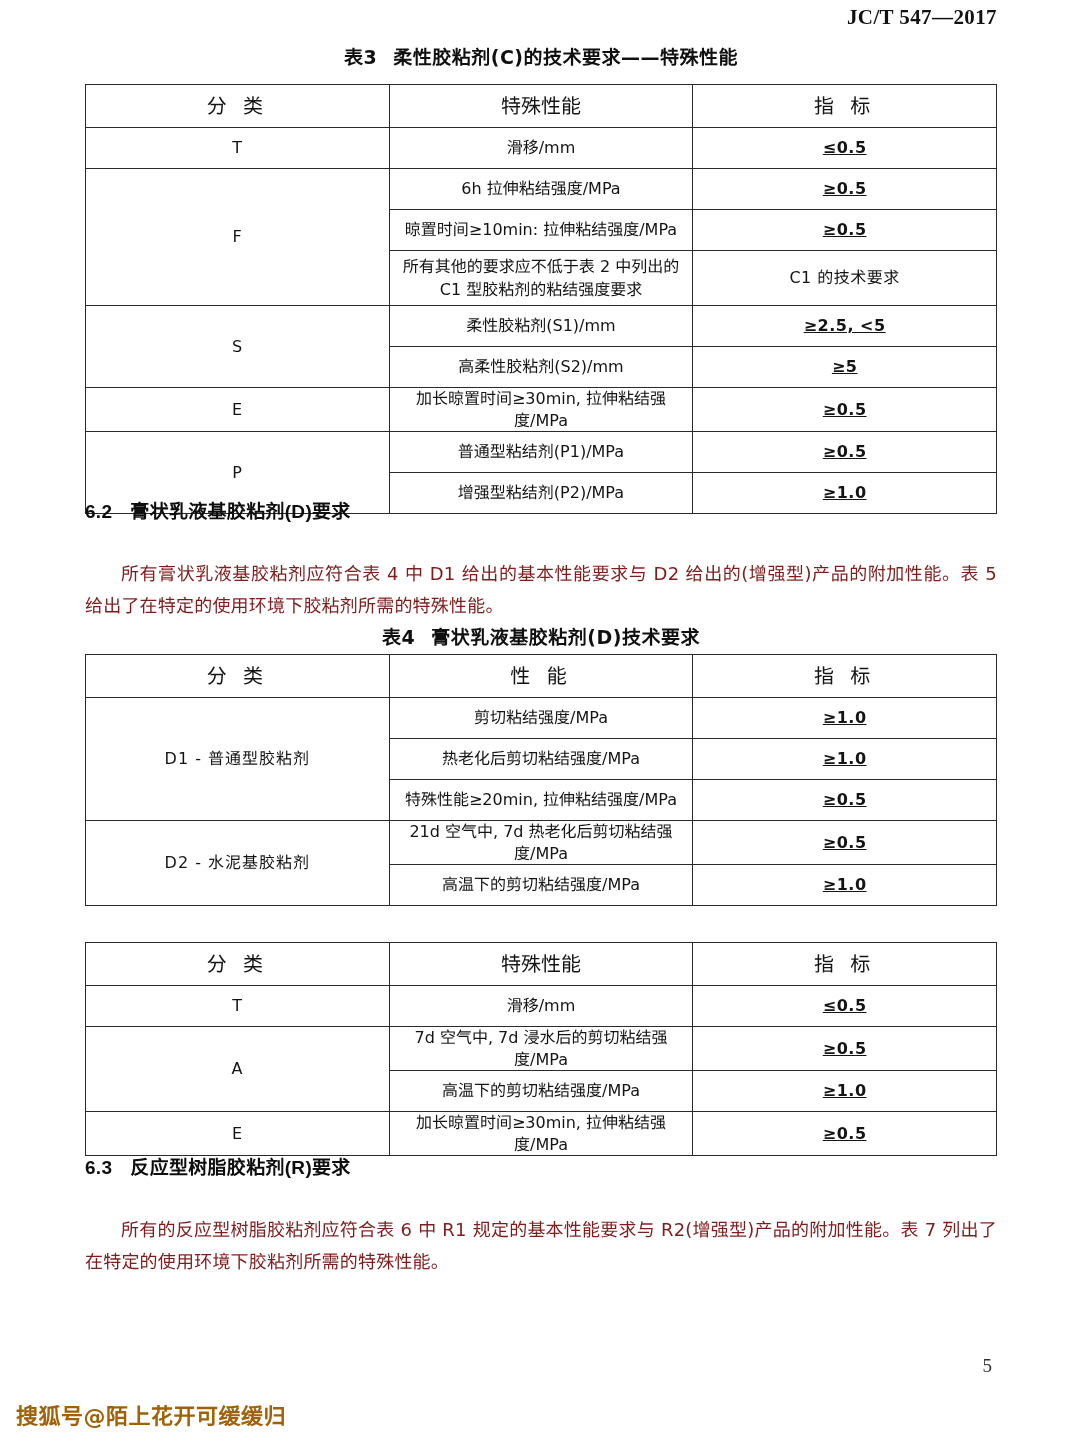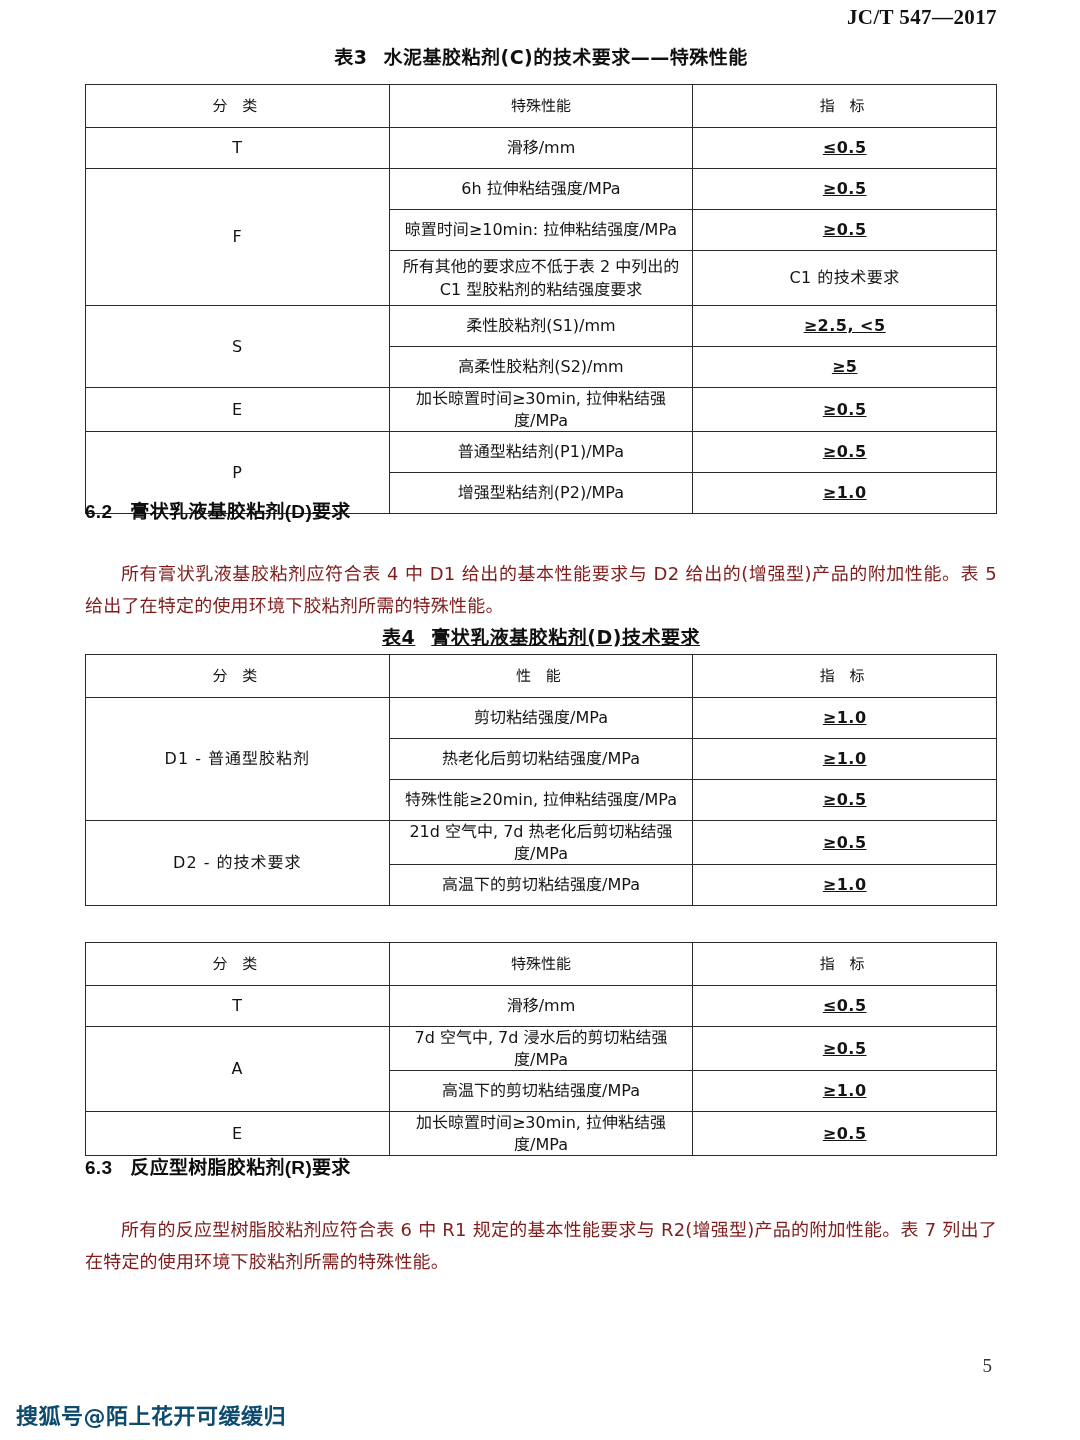--- a/index.html
+++ b/index.html
@@ -62,21 +62,21 @@
     font-family: "DejaVu Sans", "Liberation Sans", sans-serif;
     font-size: 16px;
     color: #141414;
     padding: 0 6px;
     line-height: 1.35;
   }
   table.spec thead th {
     height: 42px;
     font-weight: normal;
     letter-spacing: 5px;
-    font-size: 15px;
+    font-size: 20px;
   }
   table.spec thead th.nospace { letter-spacing: 0px; }
   table.spec tbody td { height: 40px; }
   table.spec tbody td.two-line { height: 54px; line-height: 1.45; }
   table.spec td.colcat { width: 228px; }
   table.spec td.colperf { width: 382px; }
   table.spec td.colind { width: 302px; }
 
   .cat-label {
     font-family: "DejaVu Sans Mono", "Liberation Mono", monospace;
@@ -136,35 +136,35 @@
   }
 
   
   .watermark {
     position: absolute;
     left: 16px;
     top: 1398px;
     font-family: "DejaVu Sans", "Liberation Sans", sans-serif;
     font-size: 22px;
     font-weight: bold;
-    color: #0c4a6e;
+    color: #a16207;
     letter-spacing: 0.5px;
     white-space: nowrap;
   }
 </style>
 </head>
 <body>
 
 <div class="page">
 
   <div class="doc-header">JC/T 547—2017</div>
 
   <div class="blk" style="top:42px;">
     <div class="table-caption">
-      <span class="cap-num">表3</span><span>水泥基胶粘剂(C)的技术要求——特殊性能</span>
+      <span class="cap-num">表3</span><span>柔性胶粘剂(C)的技术要求——特殊性能</span>
     </div>
   </div>
 
   <div class="blk" style="top:84px;">
     <table class="spec">
       <thead>
         <tr>
           <th class="colcat">分 类</th>
           <th class="colperf nospace">特殊性能</th>
           <th class="colind">指 标</th>
@@ -218,21 +218,21 @@
 
   <div class="blk" style="top:496px;">
     <div class="sec-head">
       <span class="sec-num">6.2</span><span>膏状乳液基胶粘剂(D)要求</span>
     </div>
   </div>
   <div class="blk" style="top:540px;">
     <p class="para">所有膏状乳液基胶粘剂应符合表 4 中 D1 给出的基本性能要求与 D2 给出的(增强型)产品的附加性能。表 5 给出了在特定的使用环境下胶粘剂所需的特殊性能。</p>
   </div>
 
-  <div class="blk" style="top:622px;text-decoration:underline;">
+  <div class="blk" style="top:622px;">
     <div class="table-caption">
       <span class="cap-num">表4</span><span>膏状乳液基胶粘剂(D)技术要求</span>
     </div>
   </div>
 
   <div class="blk" style="top:654px;">
     <table class="spec">
       <thead>
         <tr>
           <th class="colcat">分 类</th>
@@ -248,21 +248,21 @@
         </tr>
         <tr>
           <td class="colperf">热老化后剪切粘结强度/MPa</td>
           <td class="colind ind">≥1.0</td>
         </tr>
         <tr>
           <td class="colperf">特殊性能≥20min, 拉伸粘结强度/MPa</td>
           <td class="colind ind">≥0.5</td>
         </tr>
         <tr>
-          <td class="colcat cat-label-cn" rowspan="2">D2 - 的技术要求</td>
+          <td class="colcat cat-label-cn" rowspan="2">D2 - 水泥基胶粘剂</td>
           <td class="colperf">21d 空气中, 7d 热老化后剪切粘结强度/MPa</td>
           <td class="colind ind">≥0.5</td>
         </tr>
         <tr>
           <td class="colperf">高温下的剪切粘结强度/MPa</td>
           <td class="colind ind">≥1.0</td>
         </tr>
       </tbody>
     </table>
   </div>

